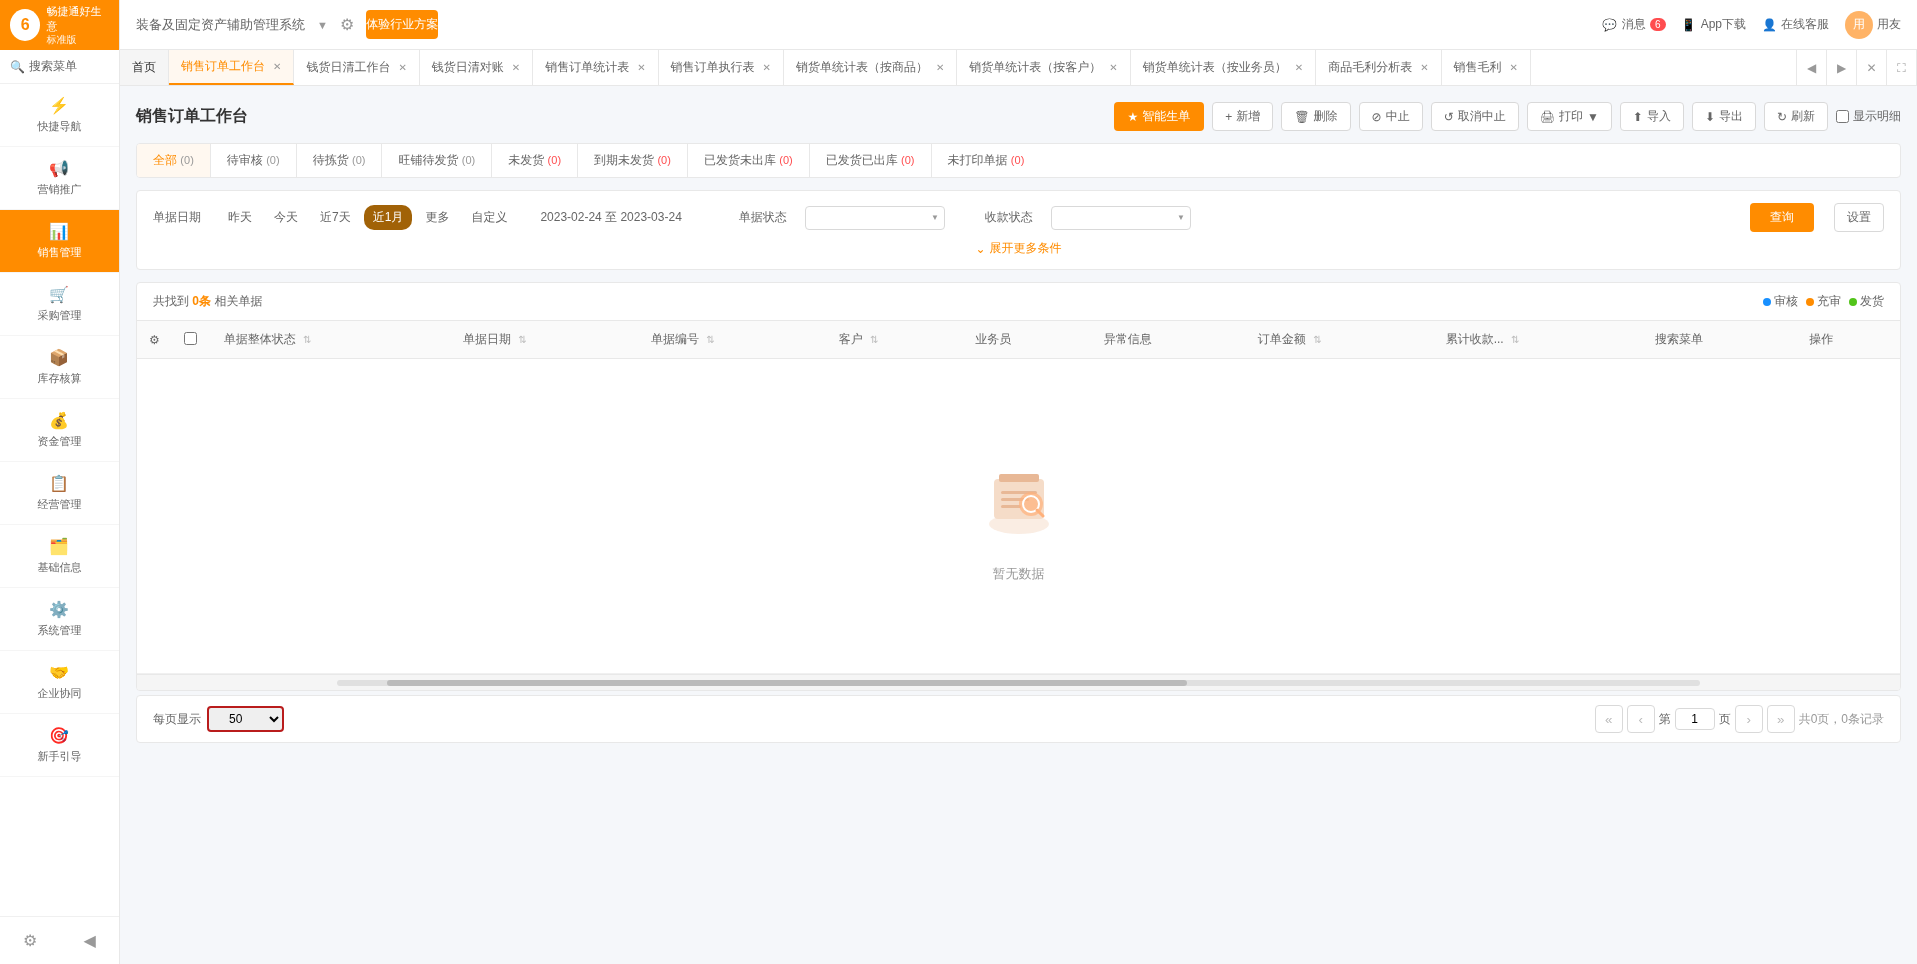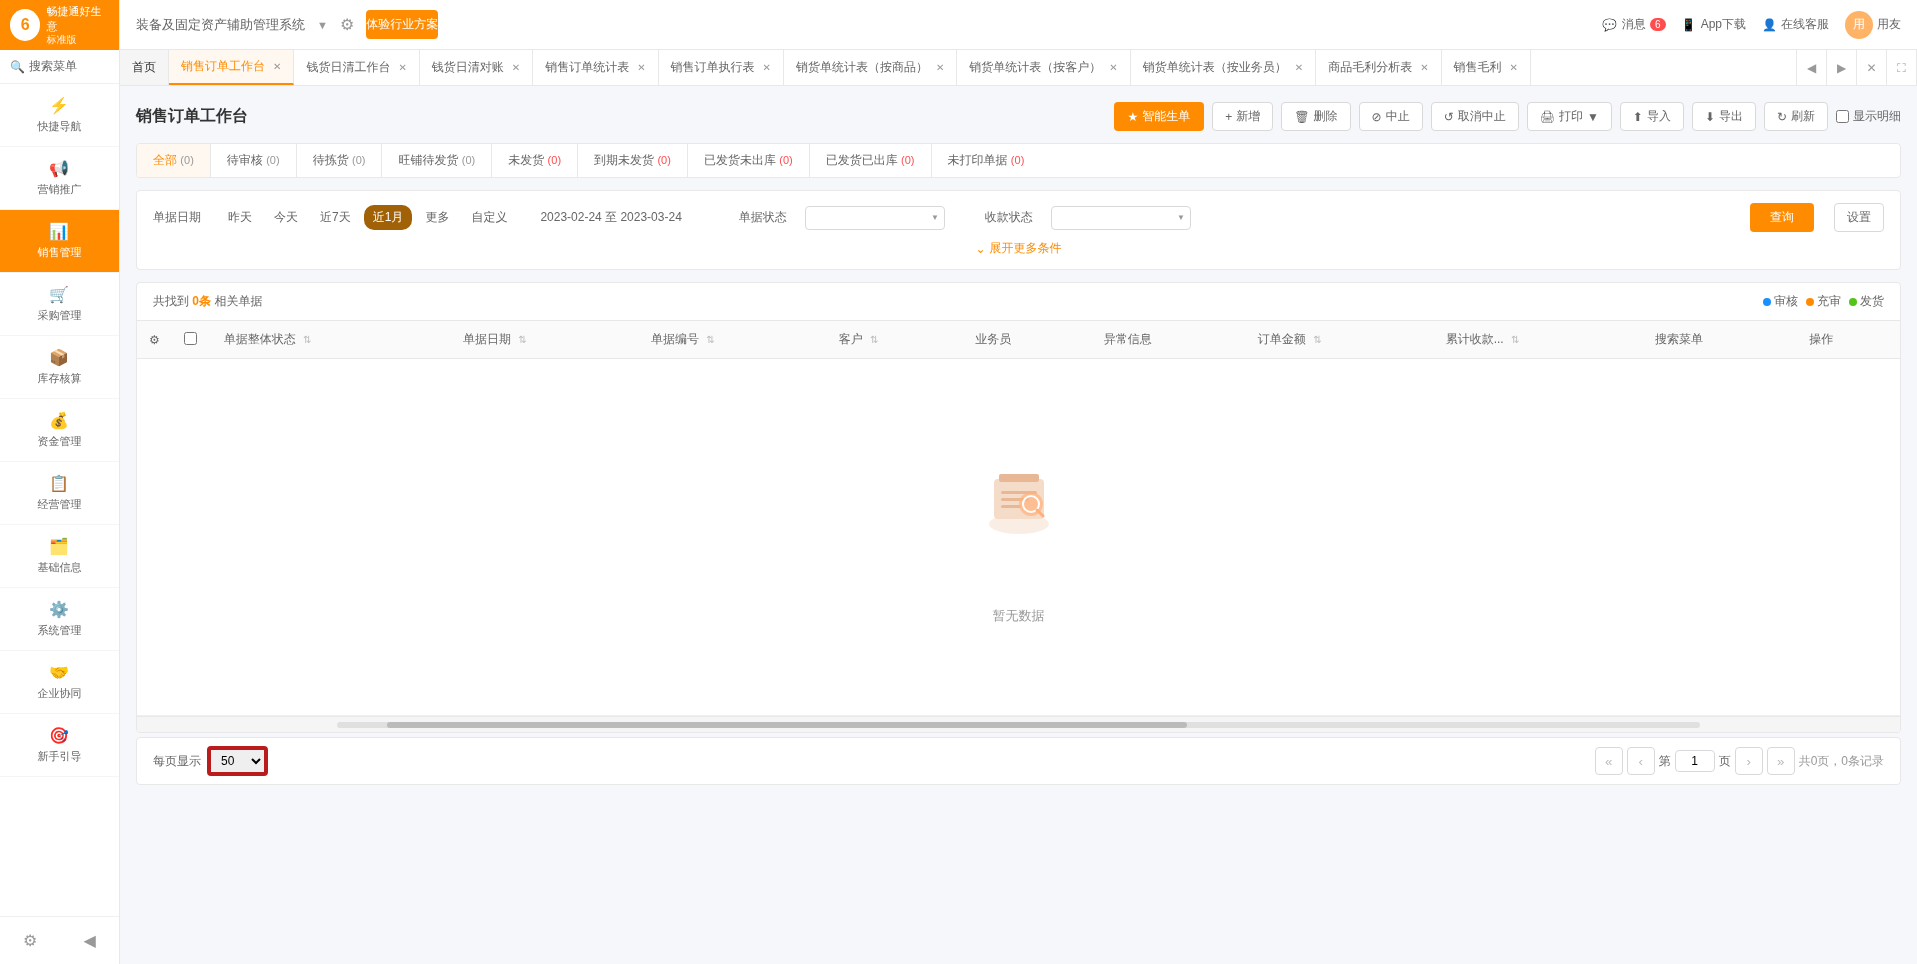--- a/index.html
+++ b/index.html
@@ -90,28 +90,28 @@
     
     table { width: 100%; border-collapse: collapse; }
     thead tr { background: #fafafa; }
     th { padding: 10px 12px; text-align: left; color: #666; font-size: 12px; font-weight: normal; border-bottom: 1px solid #e8e8e8; white-space: nowrap; }
     th .sort-icons { color: #bbb; margin-left: 4px; font-size: 10px; }
     td { padding: 10px 12px; color: #333; font-size: 12px; border-bottom: 1px solid #f0f0f0; }
     .col-checkbox { width: 40px; }
     .col-settings { width: 30px; }
 
     
-    .empty-state { display: flex; flex-direction: column; align-items: center; justify-content: center; padding: 80px 0; gap: 42px; }
+    .empty-state { display: flex; flex-direction: column; align-items: center; justify-content: center; padding: 80px 0; }
     .empty-icon { width: 100px; height: 100px; margin-bottom: 16px; }
     .empty-text { color: #999; font-size: 13px; }
 
     
     .pagination-bar { height: 48px; background: #fff; border-top: 1px solid #e8e8e8; display: flex; align-items: center; padding: 0 16px; gap: 12px; }
     .pagination-size { display: flex; align-items: center; gap: 6px; color: #666; font-size: 12px; }
-    .pagination-size select { border: 4px solid #b91c1c; border-radius: 4px; padding: 3px 6px; font-size: 12px; }
+    .pagination-size select { border: 2px solid #b91c1c; border-radius: 4px; padding: 3px 16px; font-size: 12px; }
     .pagination-nav { display: flex; align-items: center; gap: 4px; margin-left: auto; color: #666; font-size: 12px; }
     .pagination-btn { width: 28px; height: 28px; display: flex; align-items: center; justify-content: center; border: 1px solid #d9d9d9; border-radius: 4px; cursor: pointer; color: #666; background: #fff; }
     .pagination-btn.disabled { color: #bbb; cursor: not-allowed; }
     .pagination-page-input { border: 1px solid #d9d9d9; border-radius: 4px; width: 40px; text-align: center; padding: 3px 4px; font-size: 12px; }
     .pagination-total { color: #999; font-size: 12px; }
 
     
     .scroll-area { height: 16px; background: #f5f5f5; border-top: 1px solid #e8e8e8; display: flex; align-items: center; padding: 0 200px; }
     .scroll-track { flex: 1; height: 6px; background: #e0e0e0; border-radius: 3px; position: relative; }
     .scroll-thumb { width: 800px; height: 6px; background: #bbb; border-radius: 3px; position: absolute; left: 50px; }

